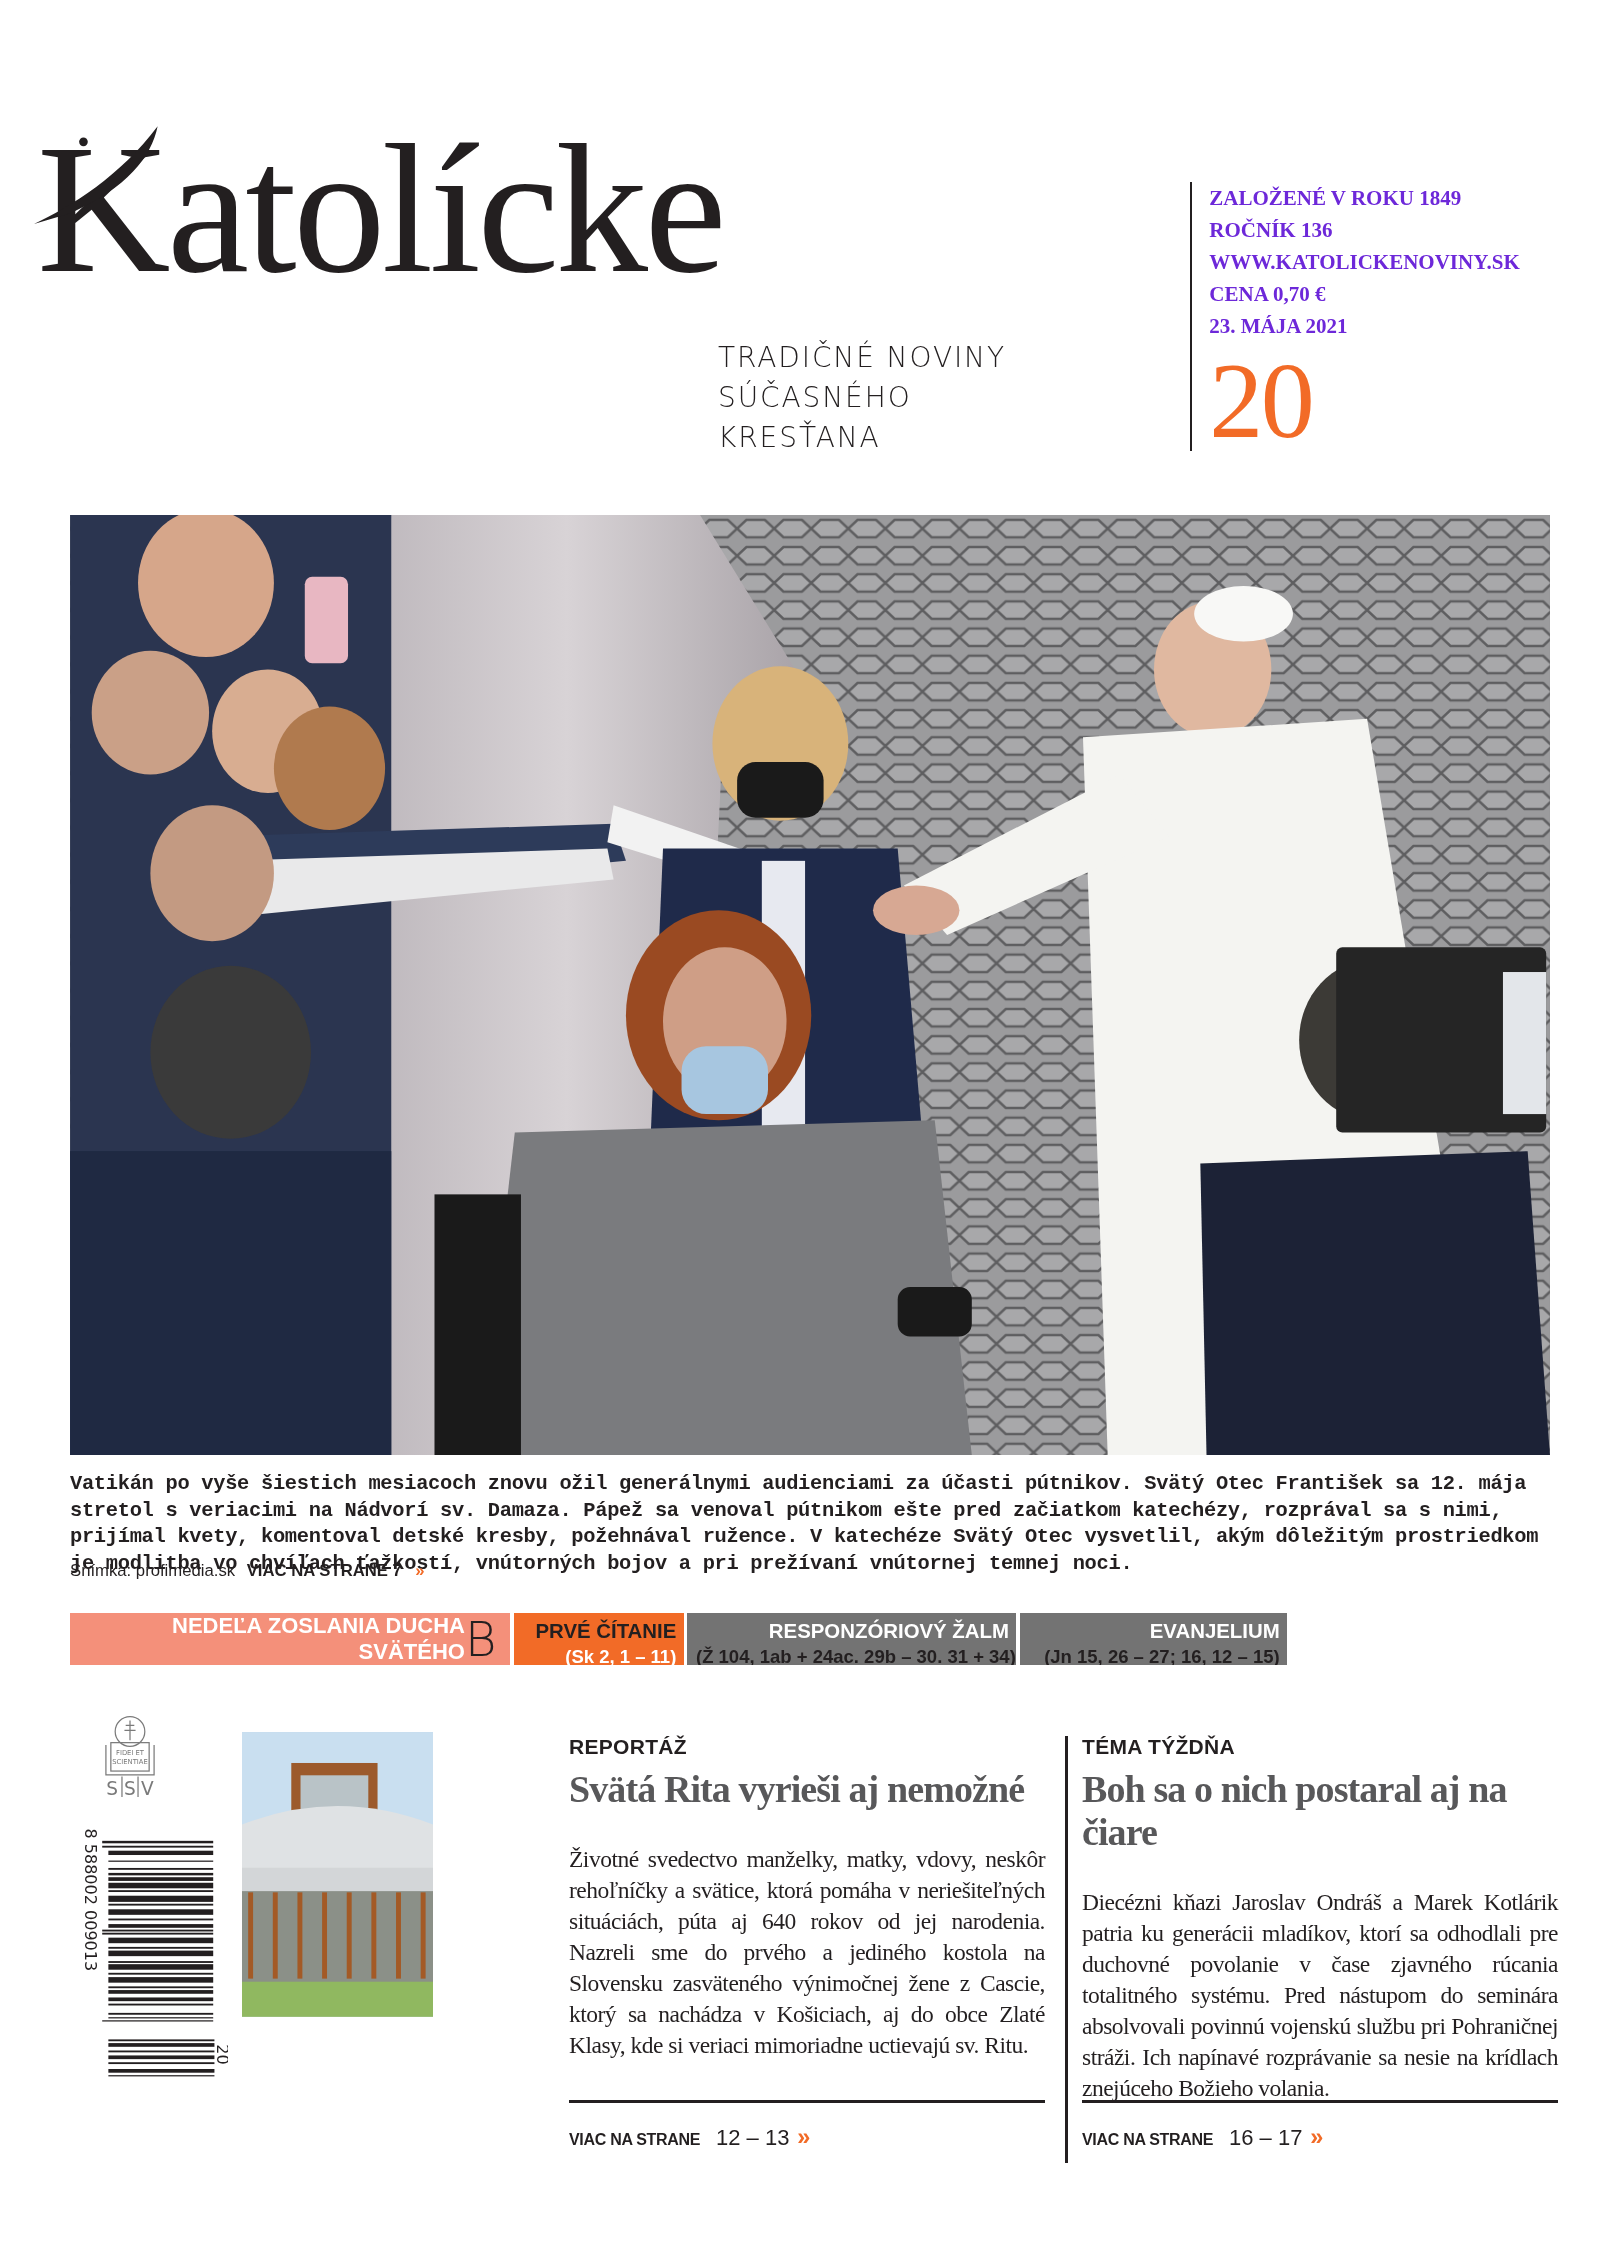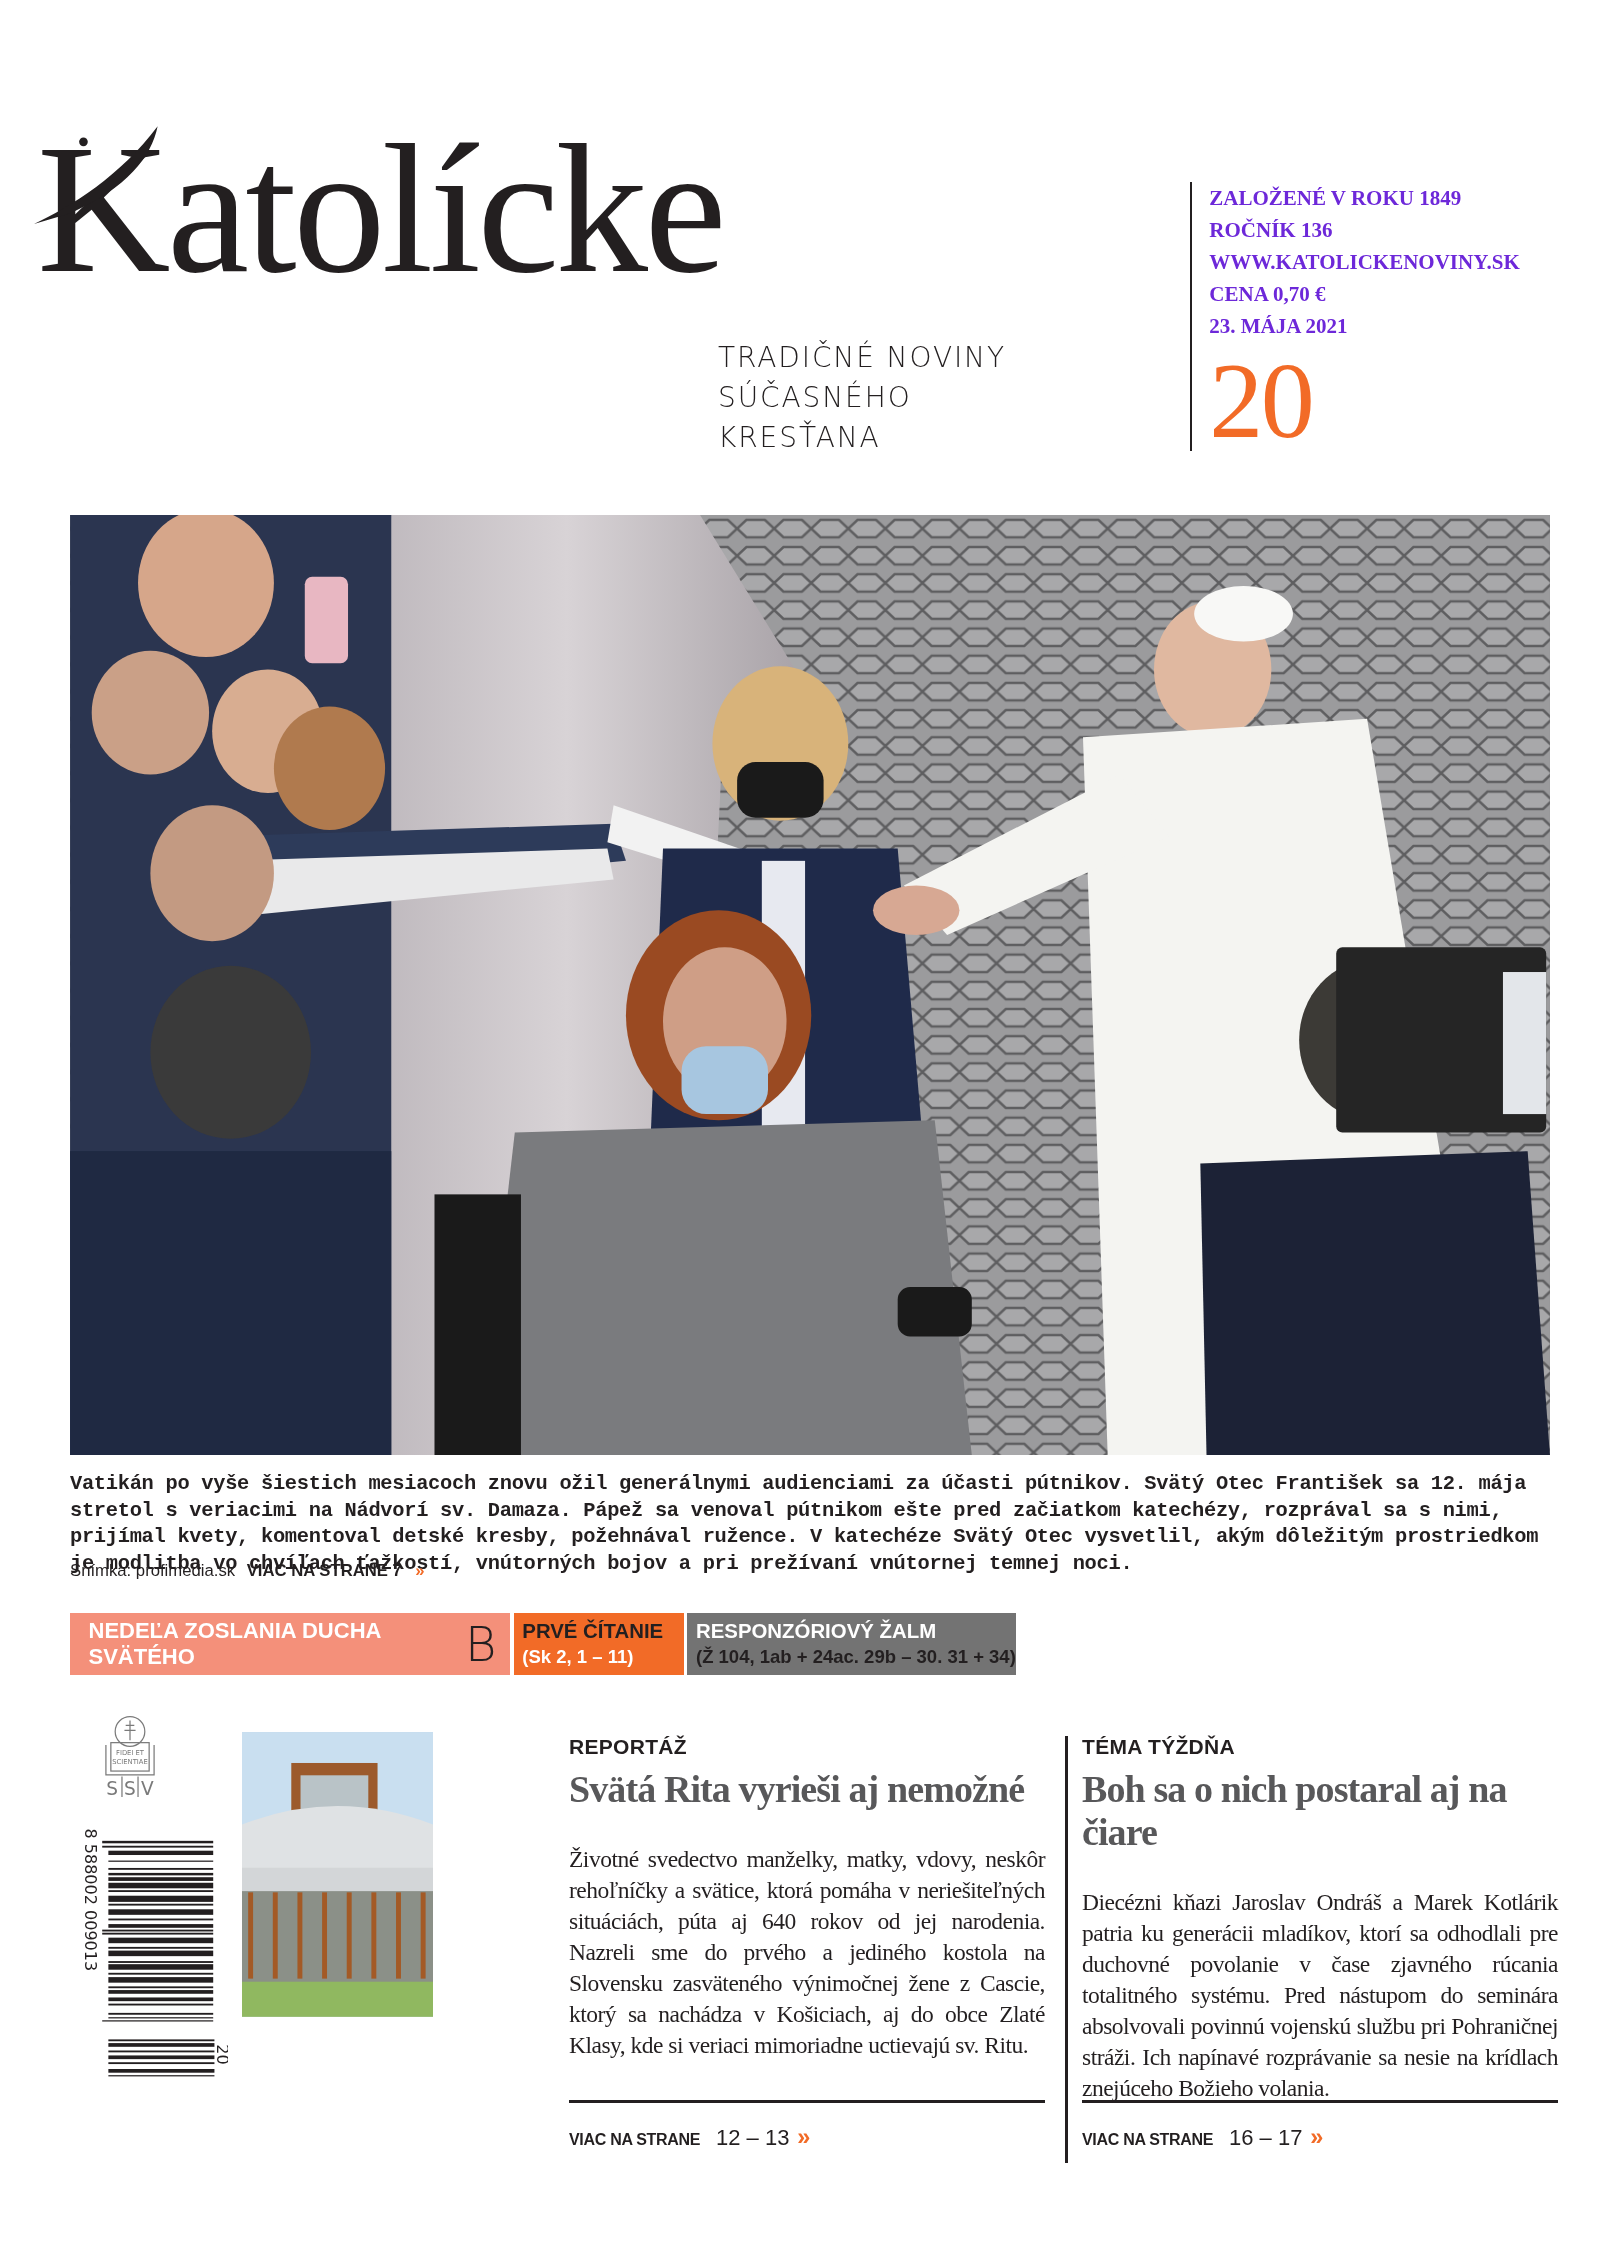--- a/index.html
+++ b/index.html
@@ -56,21 +56,21 @@
   }
   .credit .src { font-weight: normal; }
   .credit .more { font-weight: bold; margin-left: 7px; }
   .chev { color: #f26b27; font-weight: bold; margin-left: 8.6px; letter-spacing: -2.5px; }
 
   
   .readings {
     position: absolute; left: 70px; top: 1613px; height: 62px; display: flex; gap: 3.7px;
   }
   .rd {
-    height: 62px; padding: 5px 7.4px 0 8.6px; overflow: hidden;
+    height: 52px; padding: 5px 7.4px 0 8.6px; overflow: hidden; text-align: right;
   }
   .rd .t { font-family: "Liberation Sans", sans-serif; font-weight: bold; font-size: 20.4px; line-height: 26px; white-space: nowrap; }
   .rd .r { font-family: "Liberation Sans", sans-serif; font-weight: bold; font-size: 18.5px; line-height: 25px; white-space: nowrap; }
   .rd-sunday { width: 440px; background: #f4907a; color: #ffffff; display: flex; align-items: center; justify-content: space-between; padding: 0 13.6px 0 18.5px; }
   .rd-sunday .name { font-weight: bold; font-size: 22px; }
   .rd-sunday .cycle { font-size: 48px; color: #231f20; font-family: "DejaVu Sans", sans-serif; font-weight: 300; line-height: 49px; }
   .rd-dark { background: #f26b27; color: #231f20; }
   .rd-dark .r { color: #ffffff; }
   .rd-light { background: #737373; color: #ffffff; }
   .rd-light .r { color: #231f20; }
@@ -214,20 +214,24 @@
     <span class="name">NEDEĽA ZOSLANIA DUCHA SVÄTÉHO</span>
     <span class="cycle">B</span>
   </div>
   <div class="rd rd-dark" style="width:170px">
     <div class="t">PRVÉ ČÍTANIE</div>
     <div class="r">(Sk 2, 1 – 11)</div>
   </div>
   <div class="rd rd-light" style="width:329px">
     <div class="t">RESPONZÓRIOVÝ ŽALM</div>
     <div class="r">(Ž 104, 1ab + 24ac. 29b – 30. 31 + 34)</div>
+  </div>
+  <div class="rd rd-light" style="width:267px">
+    <div class="t">EVANJELIUM</div>
+    <div class="r">(Jn 15, 26 – 27; 16, 12 – 15)</div>
   </div>
 </div>
 
 <svg class="logo-ssv" viewBox="0 0 90 136">
   <g fill="none" stroke="#7a7a7a" stroke-width="2">
     <circle cx="45" cy="30" r="24"></circle>
     <path d="M45 12 V44 M38 20 H52 M36 28 H54"></path>
     <rect x="14" y="48" width="62" height="46"></rect>
     <path d="M6 52 V100 H84 V52"></path>
     <path d="M32 103 V136 M58 103 V136"></path>

